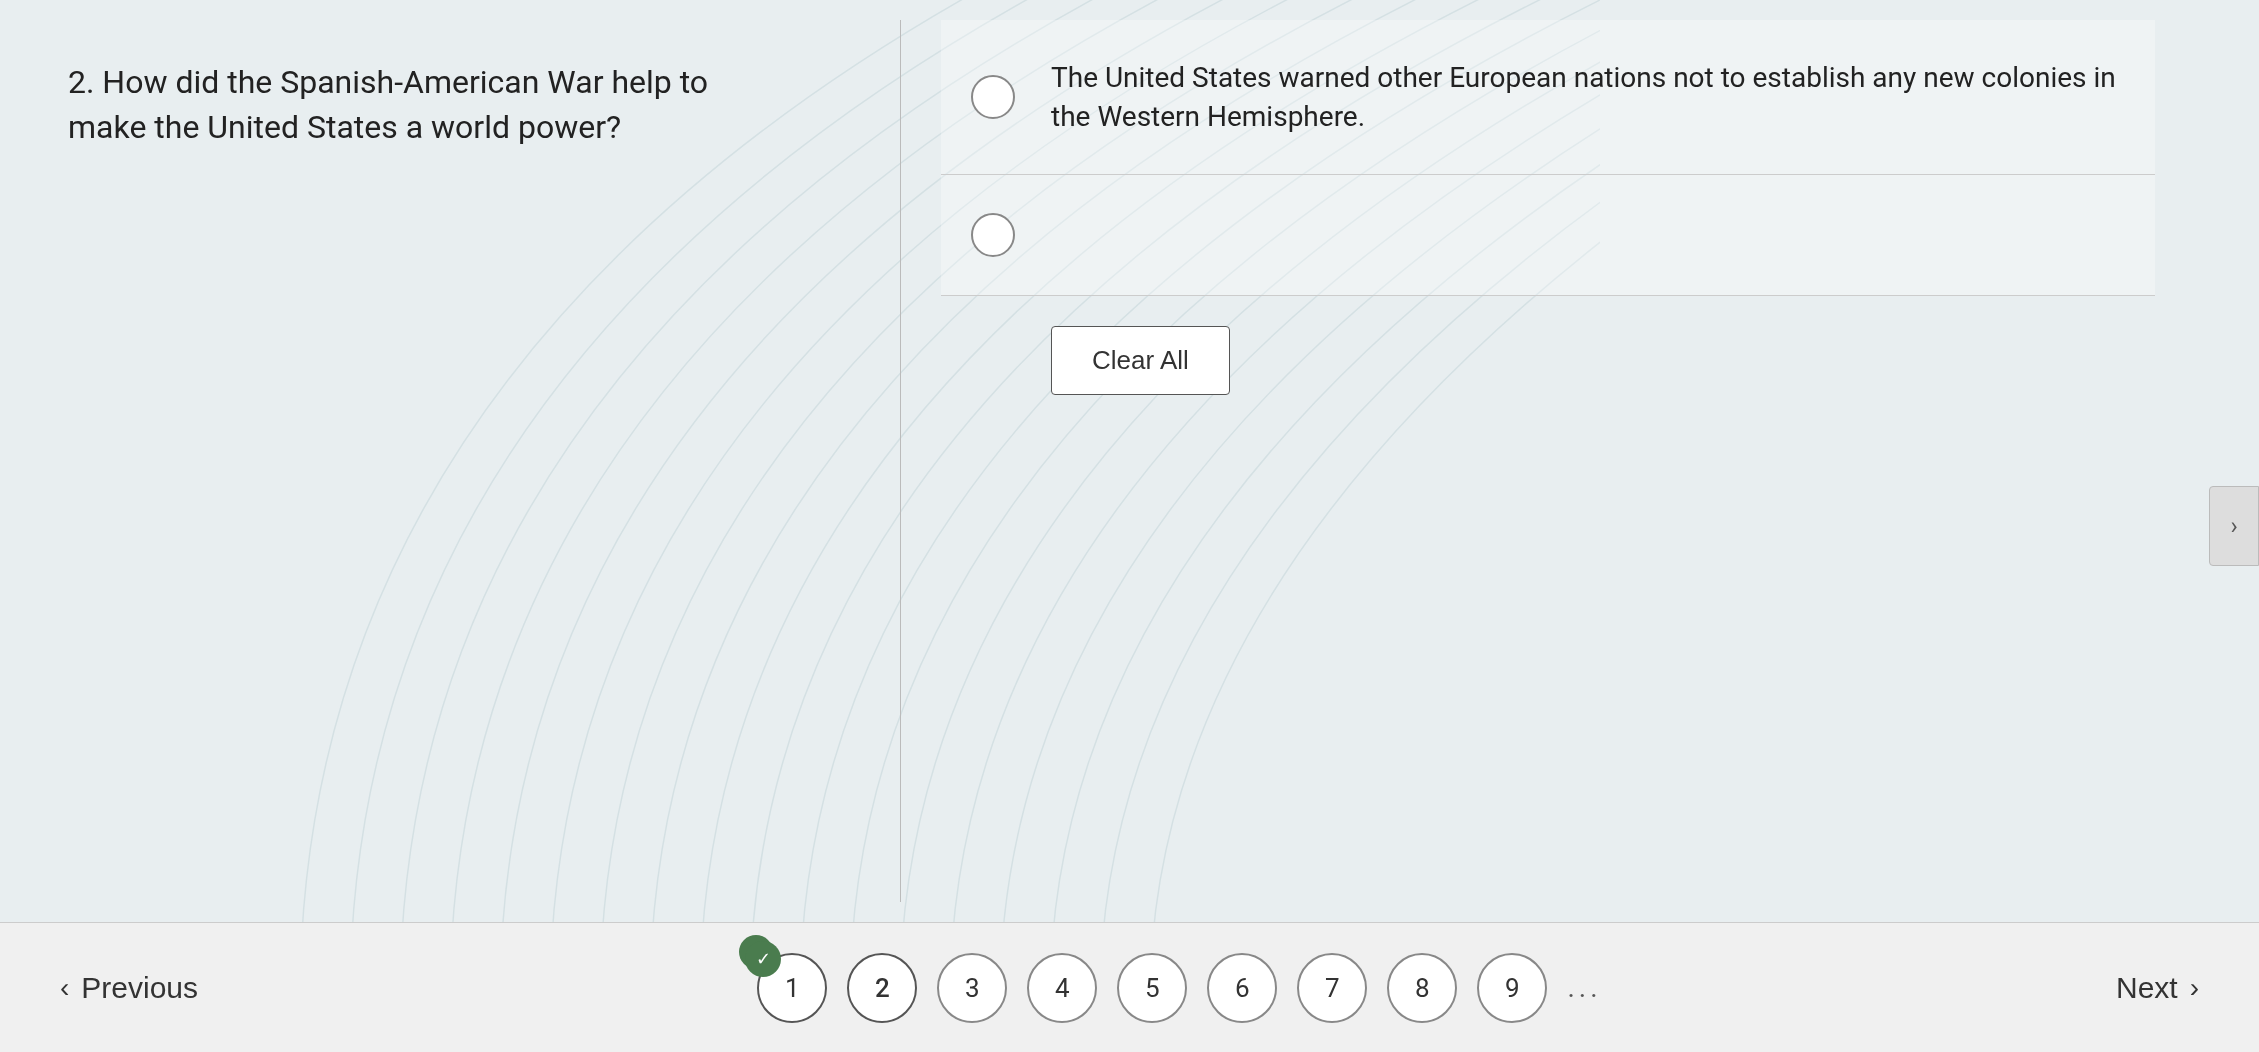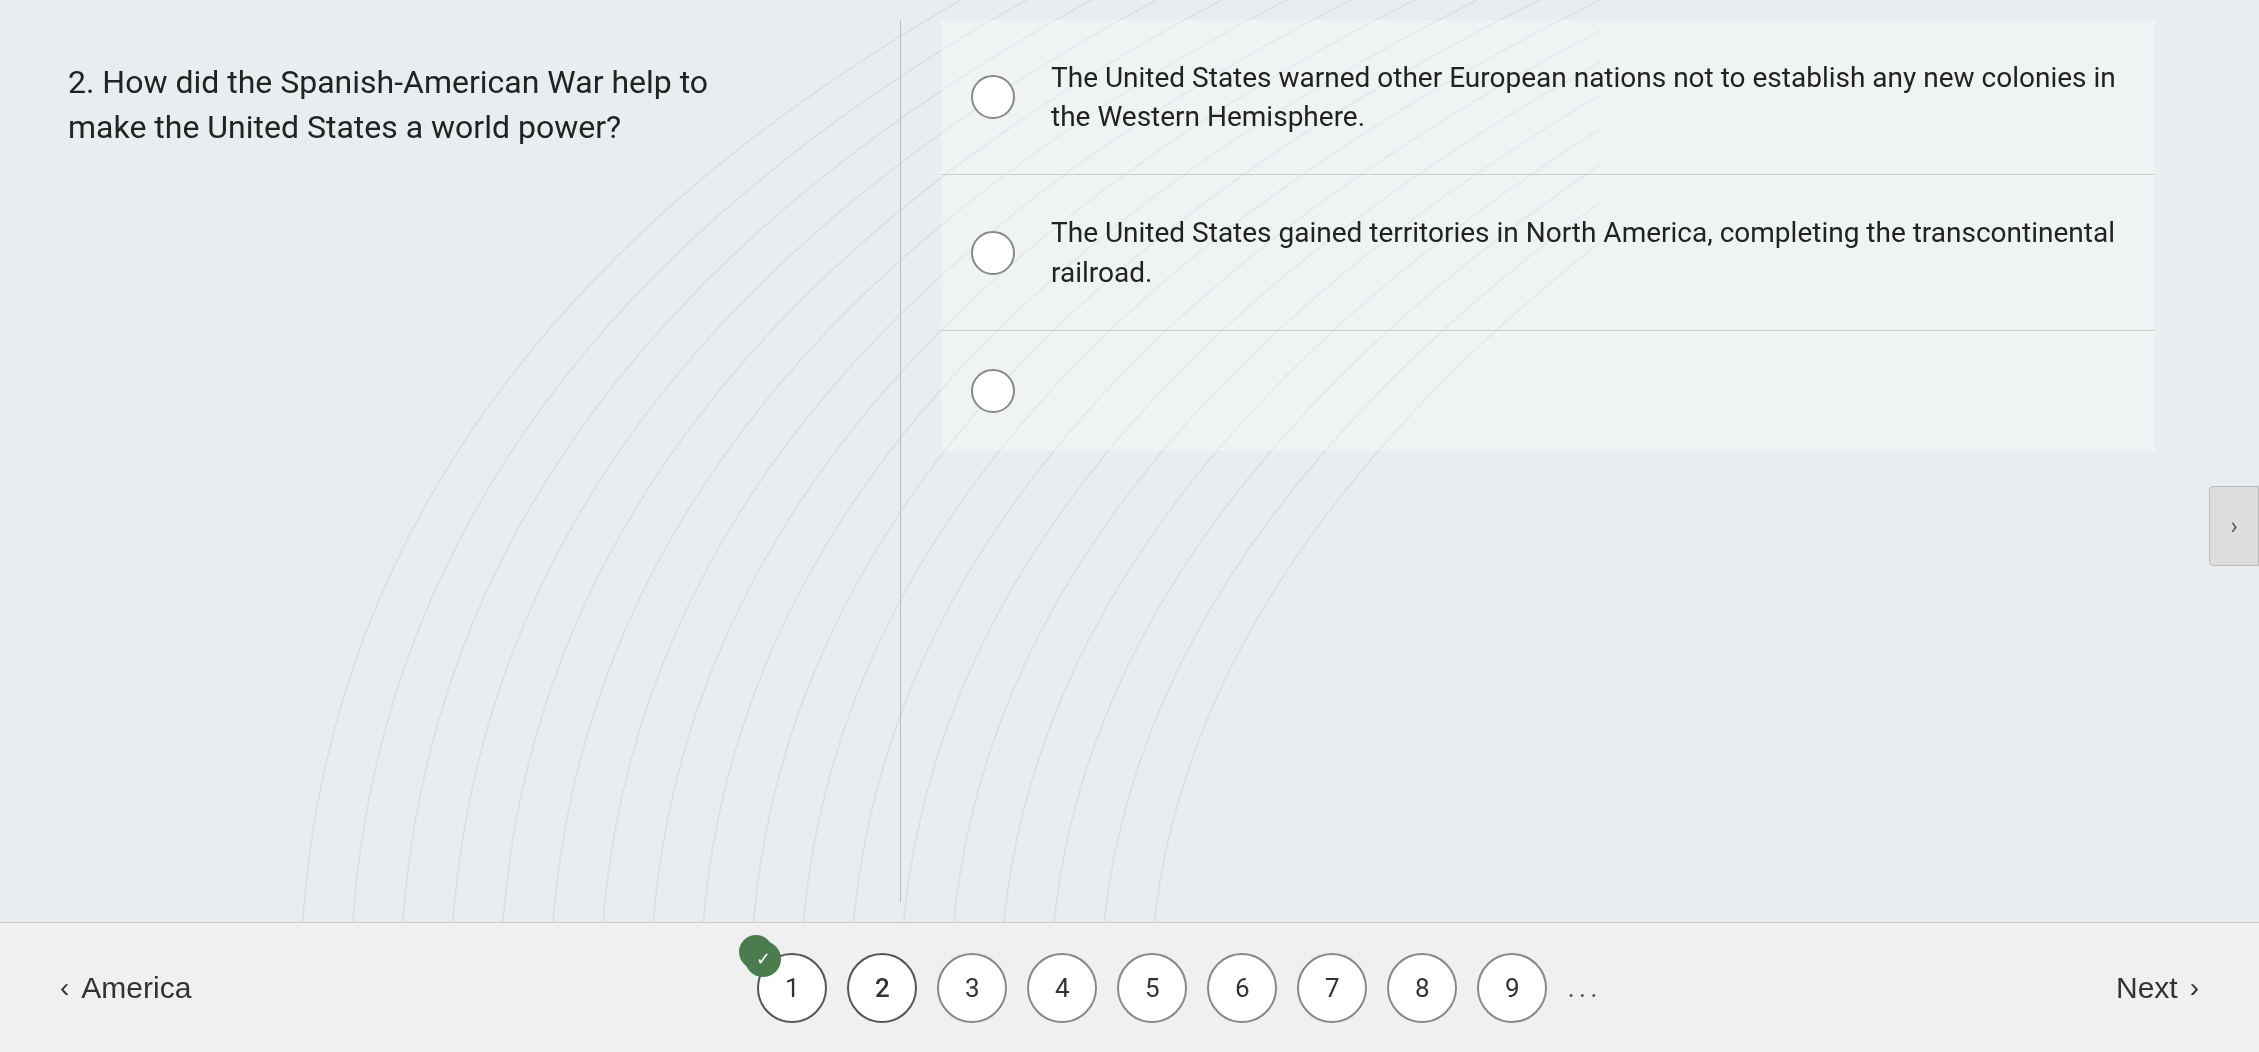--- a/index.html
+++ b/index.html
@@ -296,39 +296,38 @@
 
   <div class="divider"></div>
 
   <div class="answers-panel">
 
     <div class="answer-option">
       <div class="radio-circle"></div>
       <span class="answer-text">The United States warned other European nations not to establish any new colonies in the Western Hemisphere.</span>
     </div>
 
+
+
     <div class="answer-option">
       <div class="radio-circle"></div>
-      <span class="answer-text">The United States gained territories in North America, completing the transcontinental railroad.</span>
-    </div>
-
-
-    <div class="answer-option">
-      <div class="radio-circle"></div>
-    </div>
-
+    </div>
+
+    <div class="clear-all-container">
+      <button class="clear-all-btn">Clear All</button>
+    </div>
 
   </div>
 </div>
 
 <div class="bottom-nav">
 
   <button class="prev-btn">
     <span style="font-size:28px;">‹</span>
-    <span>America</span>
+    <span>Previous</span>
   </button>
 
   <div class="page-numbers">
 
     <div style="position:relative; display:inline-flex; align-items:center; justify-content:center;">
       <div class="checkmark-icon" style="position:absolute; top:-18px; left:-18px; width:34px; height:34px; font-size:18px;">✓</div>
       <div class="page-num active-checked" style="padding-top:0;">
         <span>1</span>
       </div>
     </div>

